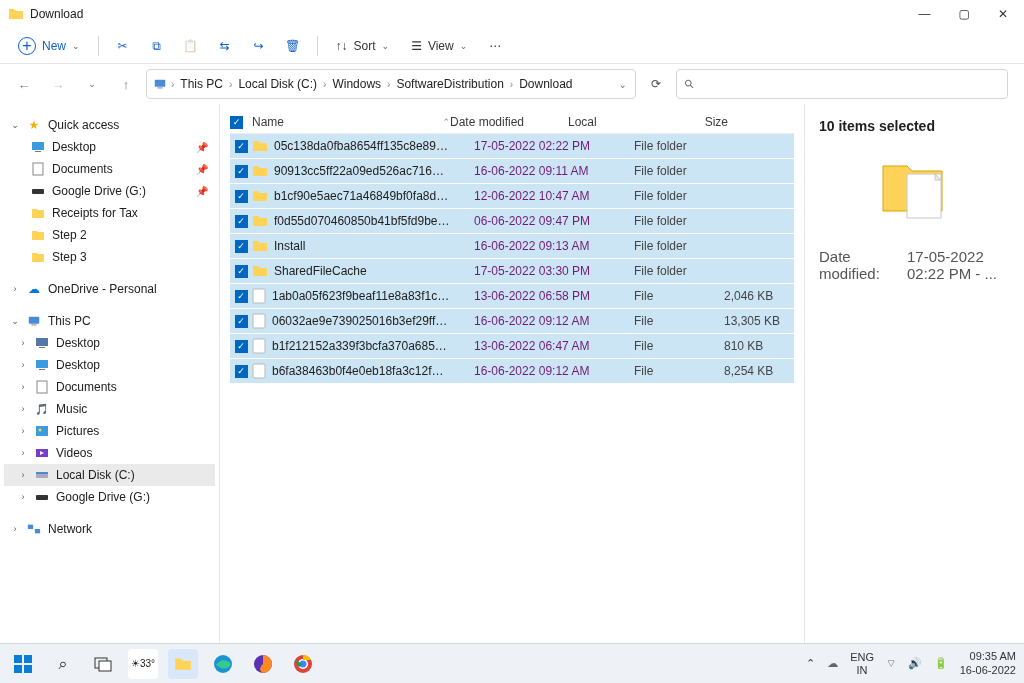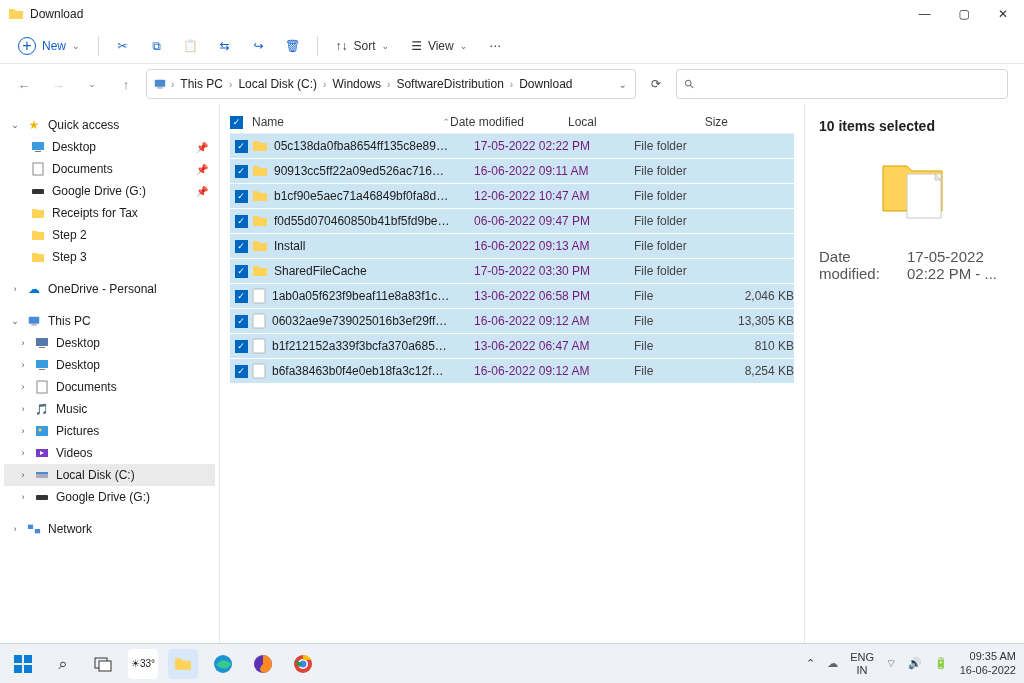--- a/index.html
+++ b/index.html
@@ -37,21 +37,21 @@
 .col-name { width: 198px; display:flex; align-items:center; gap:8px;}
 .col-date { width: 118px; }
 .col-type { width: 90px; }
 .col-size { width: 70px; text-align: right; }
 .list-row { display: flex; align-items: center; height: 25px; font-size: 12px; background: #cce5f5; border-bottom: 1px solid #fff; }
 .list-row .cb { width: 22px; display:flex; align-items:center; justify-content:center;}
 .list-row .nm { width: 198px; display:flex; align-items:center; gap:6px; overflow:hidden; white-space:nowrap;}
 .list-row .nm .txt { overflow:hidden; text-overflow:ellipsis; }
 .list-row .dt { width: 118px; color:#701a75;margin-left:24px;}
 .list-row .ty { width: 90px; color:#444;margin-left:42px;}
-.list-row .sz { width: 70px; text-align: right; color:#444;}
+.list-row .sz { width: 70px; color:#444;}
 .checkbox { width:13px; height:13px; border:1px solid #0067c0; background:#0067c0; display:inline-flex; align-items:center; justify-content:center; }
 .checkbox::after{content:"✓"; color:#fff; font-size:9px; line-height:1;}
 .hdr-check { width:13px; height:13px; border:1px solid #0067c0; background:#0067c0; display:inline-flex; align-items:center; justify-content:center;}
 .hdr-check::after{content:"✓"; color:#fff; font-size:9px;}
 .details-pane { width: 220px; border-left: 1px solid #e6e6e6; padding: 14px; }
 .details-pane h3 { font-size: 14px; font-weight: 600; margin-bottom: 20px; }
 .preview-ic { width: 80px; height: 70px; margin: 20px auto 24px; display:flex; align-items:center; justify-content:center;}
 .detail-row { display:flex; font-size:15px; color:#555; gap:8px;}
 .detail-row .k{ min-width:80px;}
 .statusbar { height: 26px; border-top: 1px solid #e6e6e6; display: flex; align-items: center; padding: 0 10px; font-size: 12px; gap: 16px; }

